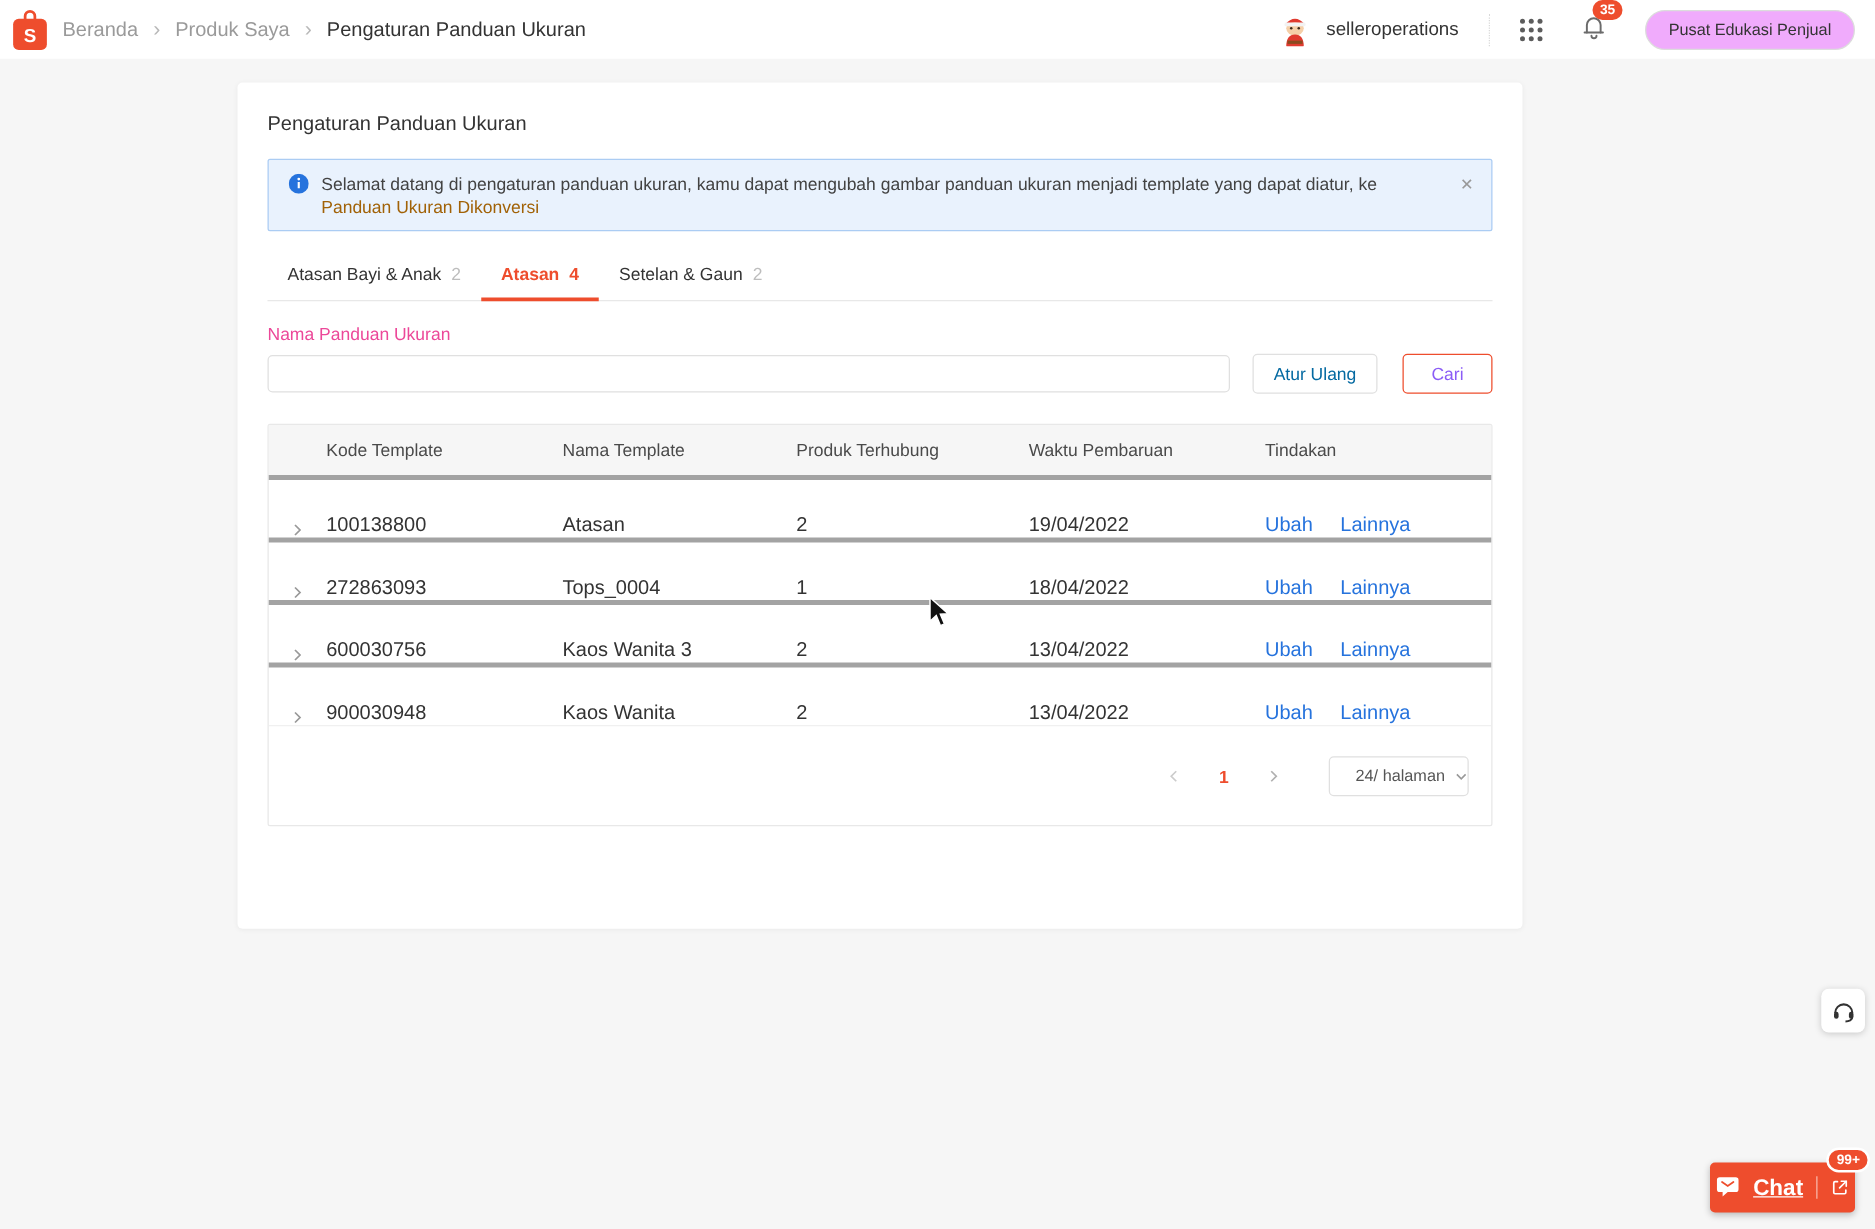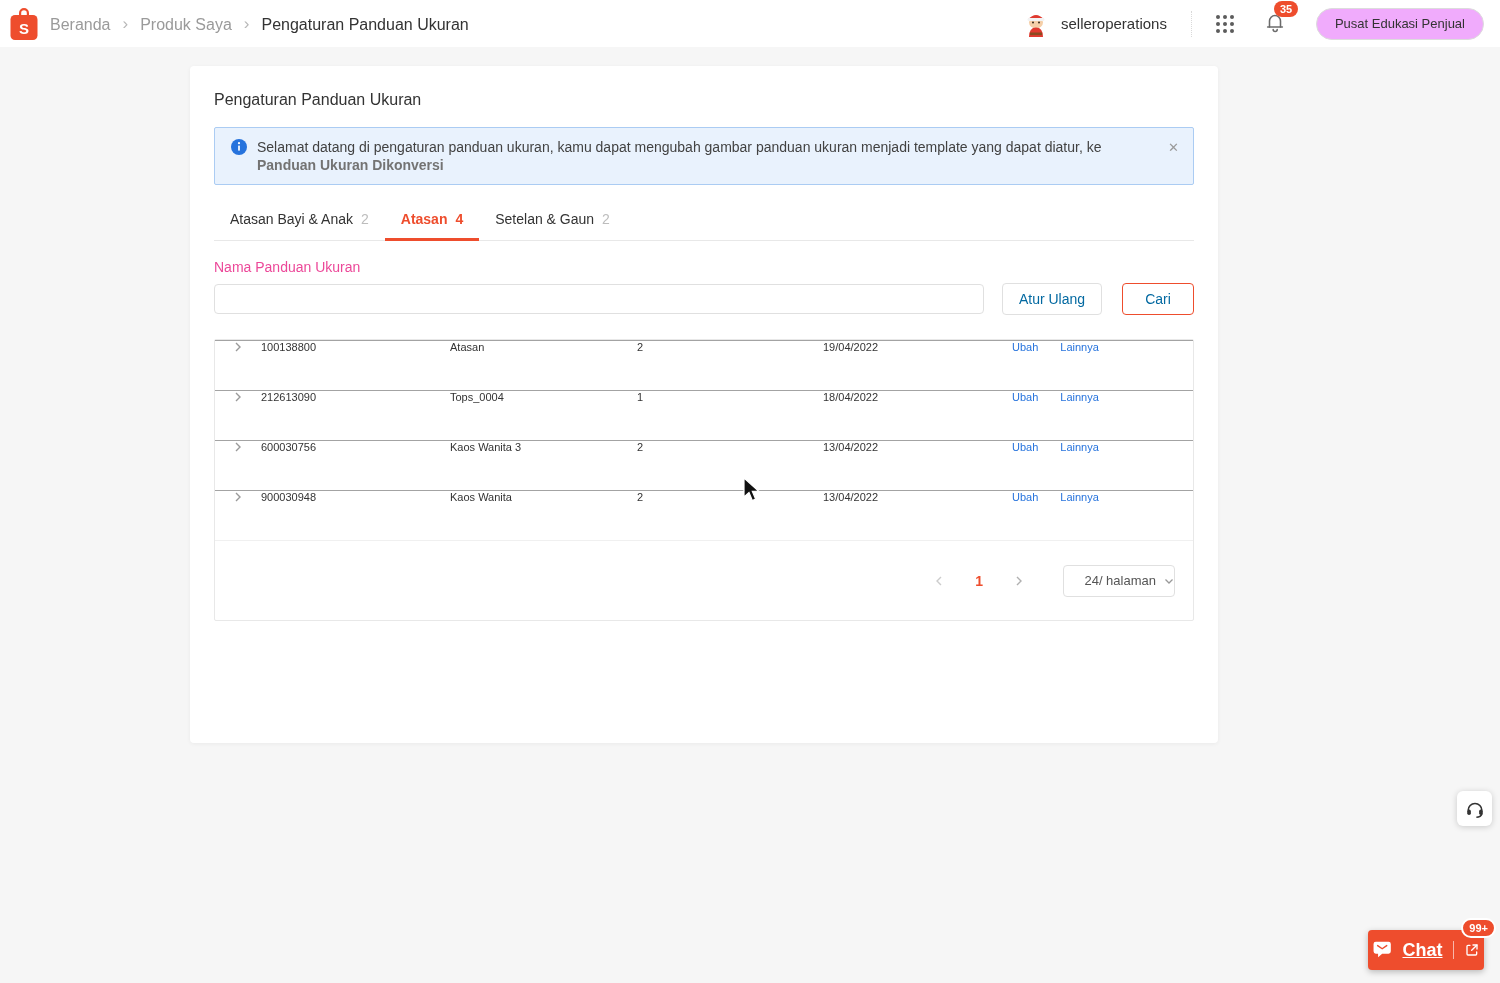--- a/index.html
+++ b/index.html
@@ -54,21 +54,21 @@
     display:inline-flex; align-items:center; gap:8px; cursor:pointer;
     font-family:"Liberation Sans", sans-serif;
   }
 
   .banner {
     margin-top:17px; background:#e9f2fd; border:1px solid #abccf3; border-radius:2px;
     padding:10px 14px; display:flex; align-items:flex-start; font-size:14px; line-height:18px;
   }
   .banner-icon { flex:0 0 16px; margin:1px 10px 0 2px; }
   .banner-body { flex:1; color:#424242; }
-  .banner-link { color:#737373; cursor:pointer; text-decoration:none;font-weight:bold; }
+  .banner-link { color:#a16207; cursor:pointer; text-decoration:none; }
   .banner-close { flex:0 0 auto; color:#9a9a9a; font-size:13px; cursor:pointer; margin-left:14px; margin-top:1px; }
 
   .tabs { margin-top:13px; display:flex; border-bottom:1px solid #e8e8e8; height:43px; }
   .tab {
     padding:0 16px; display:flex; align-items:center; gap:8px; font-size:14px;
     cursor:pointer; position:relative; height:100%;
   }
   .tab .tab-label { color:#333; font-weight:500; }
   .tab .tab-count { color:#bdbdbd; }
   .tab.active .tab-label, .tab.active .tab-count { color:#ee4d2d; font-weight:bold; }
@@ -82,28 +82,28 @@
     flex:1; height:30px; border:1px solid #e0e0e0; border-radius:4px; padding:0 10px;
     font-size:14px; color:#333; outline:none; font-family:"Liberation Sans", sans-serif;
   }
   .reset-btn {
     margin-left:18px; width:100px; height:32px; background:#fff; border:1px solid #e0e0e0;
     border-radius:4px; font-size:14px; font-weight:500; color:#0369a1; cursor:pointer;
     font-family:"Liberation Sans", sans-serif;
   }
   .search-btn {
     margin-left:20px; width:72px; height:32px; background:#fff; border:1px solid #ee4d2d;
-    border-radius:4px; font-size:14px; font-weight:500; color:#0369a1; cursor:pointer;
+    border-radius:4px; font-size:14px; font-weight:500; color:#8b5cf6; cursor:pointer;
     font-family:"Liberation Sans", sans-serif;
   }
 
   
   .table { margin-top:24px; border:1px solid #e8e8e8; border-radius:2px; }
   .thead { display:flex; align-items:center; height:40px; background:#f6f6f6; font-size:14px; color:#4a4a4a; font-weight:500; }
-  .trow { display:flex; align-items:flex-start; height:50px; border-top:1px solid #a3a3a3; font-size:11px; color:#333; }
+  .trow { display:flex; align-items:flex-end; height:50px; border-top:4px solid #a3a3a3; font-size:16px; color:#333; }
   .col-expand { flex:0 0 46px; display:flex; justify-content:center; }
   .col-code { flex:0 0 189px; }
   .col-name { flex:0 0 187px; }
   .col-products { flex:0 0 186px; }
   .col-updated { flex:0 0 189px; }
   .col-actions { flex:1; display:flex; gap:22px; }
   .expand-btn { cursor:pointer; display:flex; align-items:center; }
   .action-link { color:#2673dd; cursor:pointer; text-decoration:none; }
 
   .tfoot {
@@ -227,20 +227,28 @@
 
   <div class="search-label">Nama Panduan Ukuran</div>
   <div class="search-row">
     <input class="search-input" type="text" value="" style="">
     <button class="reset-btn">Atur Ulang</button>
     <button class="search-btn">Cari</button>
   </div>
 
   
   <div class="table">
+    <div class="thead">
+      <span class="col-expand"></span>
+      <span class="col-code">Kode Template</span>
+      <span class="col-name">Nama Template</span>
+      <span class="col-products">Produk Terhubung</span>
+      <span class="col-updated">Waktu Pembaruan</span>
+      <span class="col-actions">Tindakan</span>
+    </div>
 
     <div class="trow">
       <span class="col-expand expand-btn">
         <svg width="12" height="12" viewBox="0 0 12 12" fill="none" stroke="#999" stroke-width="1.4">
             <path d="M4 2 l4 4 -4 4"></path>
           </svg>
       </span>
       <span class="col-code">100138800</span>
       <span class="col-name">Atasan</span>
       <span class="col-products">2</span>
@@ -250,21 +258,21 @@
         <a class="action-link">Lainnya</a>
       </span>
     </div>
 
     <div class="trow">
       <span class="col-expand expand-btn">
         <svg width="12" height="12" viewBox="0 0 12 12" fill="none" stroke="#999" stroke-width="1.4">
             <path d="M4 2 l4 4 -4 4"></path>
           </svg>
       </span>
-      <span class="col-code">212613090</span>
+      <span class="col-code">272863093</span>
       <span class="col-name">Tops_0004</span>
       <span class="col-products">1</span>
       <span class="col-updated">18/04/2022</span>
       <span class="col-actions">
         <a class="action-link">Ubah</a>
         <a class="action-link">Lainnya</a>
       </span>
     </div>
 
     <div class="trow">

